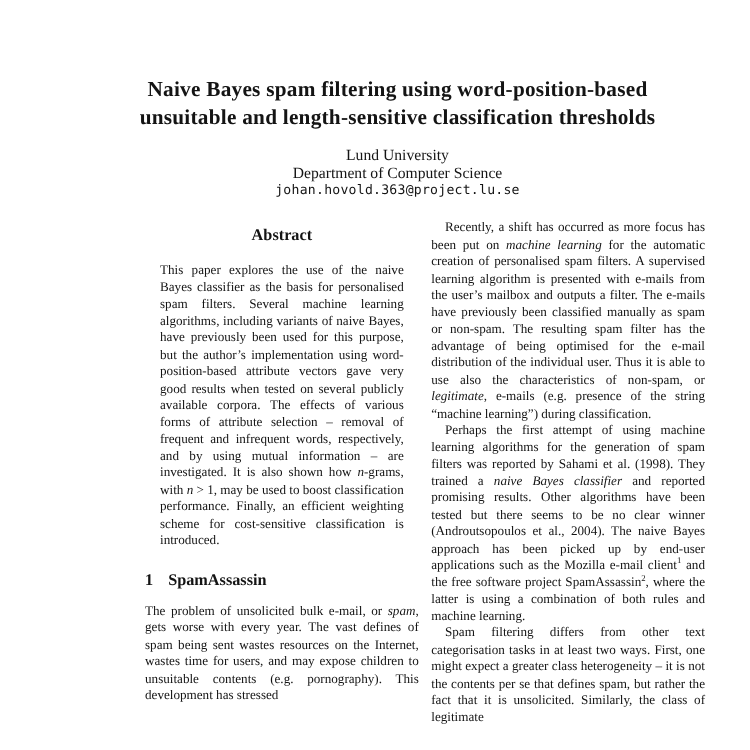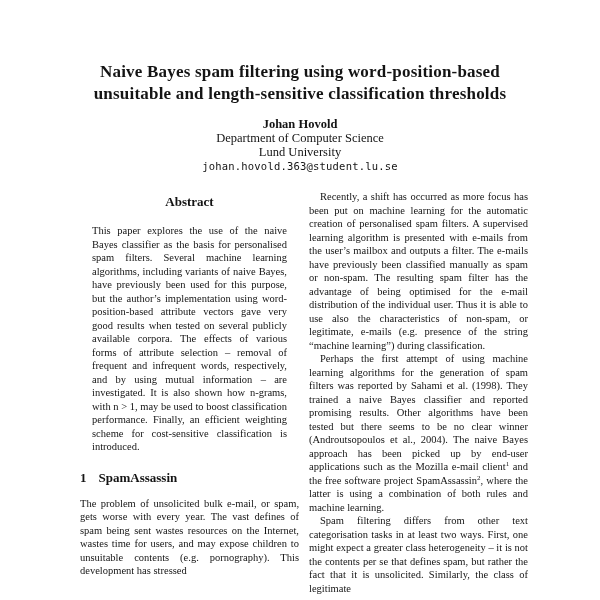--- a/index.html
+++ b/index.html
@@ -9,20 +9,21 @@
     color: #141414;
     font-family: "Liberation Serif", serif;
     overflow: hidden;
   }
   .page {
     position: relative;
     width: 600px;
     height: 600px;
     background: #ffffff;
     overflow: hidden;
+    padding-left: 36px;
   }
   .header { text-align: center; padding-top: 61px; }
   .title {
     font-size: 17px;
     line-height: 22px;
     font-weight: bold;
     letter-spacing: 0.2px;
   }
   .title-line { display: block; }
   .author-block { margin-top: 12px; font-size: 12.5px; line-height: 14px; }
@@ -55,38 +56,37 @@
   .section-heading {
     font-size: 13px;
     font-weight: bold;
     margin-top: 16px;
     margin-bottom: 11px;
     display: flex;
     gap: 12px;
   }
   .para { margin: 0; }
   .para.indent { text-indent: 11px; }
-  .it { }
+  .it { font-style: italic; }
   sup { font-size: 7px; line-height: 0; vertical-align: super; }
 </style>
 </head>
 <body>
 
 <div class="page">
 
   <div class="header">
     <h1 class="title">
       <span class="title-line">Naive Bayes spam filtering using word-position-based</span>
       <span class="title-line">unsuitable and length-sensitive classification thresholds</span>
     </h1>
     <div class="author-block">
-      <div class="author-name">Johan Hovold</div>
+      <span class="affil-line">Lund University</span>
       <span class="affil-line">Department of Computer Science</span>
-      <span class="affil-line">Lund University</span>
-      <div class="email">johan.hovold.363@student.lu.se</div>
+      <div class="email">johan.hovold.363@project.lu.se</div>
     </div>
   </div>
 
   <div class="columns">
 
     <div class="col">
       <h2 class="abstract-heading">Abstract</h2>
       <p class="body-text abstract-body"><span>This paper explores the use of the naive Bayes classifier as the basis for personalised spam filters. Several machine learning algorithms, including variants of naive Bayes, have previously been used for this purpose, but the author’s implementation using word-position-based attribute vectors gave very good results when tested on several publicly available corpora. The effects of various forms of attribute selection – removal of frequent and infrequent words, respectively, and by using mutual information – are investigated. It is also shown how </span><span class="it">n</span><span>-grams, with </span><span class="it">n</span><span> &gt; 1, may be used to boost classification performance. Finally, an efficient weighting scheme for cost-sensitive classification is introduced.</span></p>
 
       <h2 class="section-heading">

